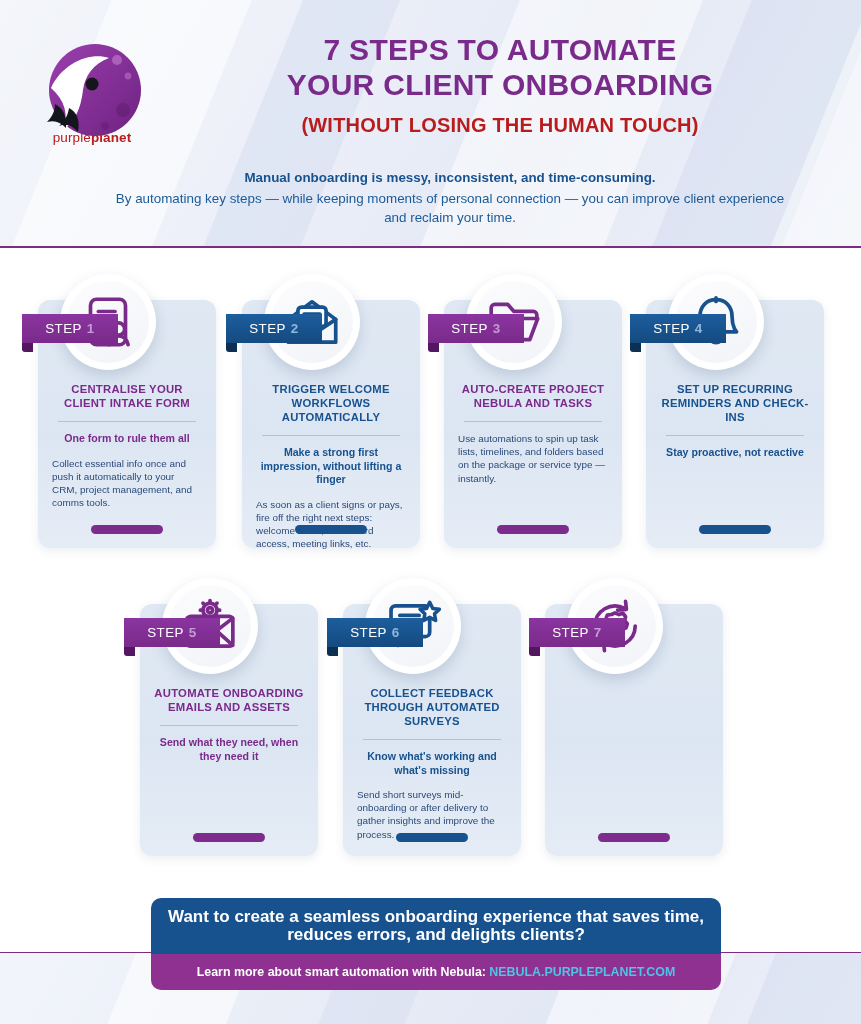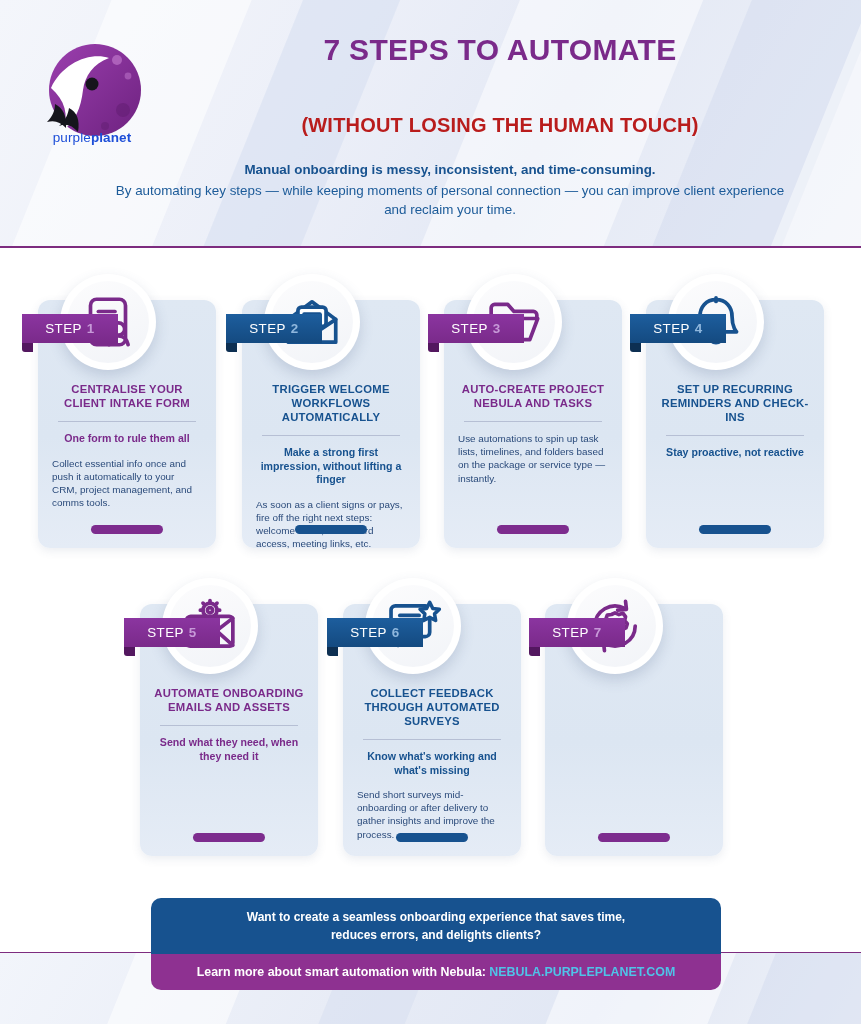--- a/index.html
+++ b/index.html
@@ -34,36 +34,36 @@
 
   .rule{position:absolute;left:0;width:861px;height:2px;background:#7d2c7f;}
   .rule.top{top:246px;}
   .rule.bottom{top:952px;}
 
   
   .logo{position:absolute;left:33px;top:38px;width:118px;height:110px;}
   .logo svg{display:block;}
   .logo-word{
     position:absolute;left:33px;top:130px;width:118px;text-align:center;
-    font-size:13.5px;color:#1d4ed8;letter-spacing:.1px;
+    font-size:13.5px;color:#b91c1c;letter-spacing:.1px;
   }
   .logo-word b{font-weight:bold;}
 
   
   .title{
     position:absolute;left:150px;top:32px;width:700px;text-align:center;
     color:#7a2a8a;font-weight:bold;font-size:30px;line-height:35px;
     letter-spacing:.3px;
   }
   .subtitle{
     position:absolute;left:150px;top:114px;width:700px;text-align:center;
     color:#b91c1c;font-weight:bold;font-size:20px;letter-spacing:.2px;
   }
   .lead{
-    position:absolute;left:110px;top:160px;width:680px;text-align:center;
+    position:absolute;left:110px;top:168px;width:680px;text-align:center;
     color:#1c5b99;font-size:13.4px;line-height:19.5px;
   }
   .lead .strong{font-weight:bold;color:#17528f;display:block;margin-bottom:1px;}
 
   
   .card{
     position:absolute;width:178px;
     background:linear-gradient(180deg,#dfe8f3 0%,#dce6f2 55%,#e5ecf6 100%);
     border-radius:12px;
     box-shadow:0 3px 10px rgba(60,80,120,.10);
@@ -123,21 +123,21 @@
   .badge.blue-b .fold{background:#0d2f52;}
 
   
   .cta{
     position:absolute;left:151px;top:898px;width:570px;height:56px;
     background:#17528f;border-radius:10px 10px 0 0;
     display:flex;align-items:center;justify-content:center;
   }
   .cta p{
     margin:0;text-align:center;color:#ffffff;font-weight:bold;
-    font-size:12px;line-height:18px;
+    font-size:17px;line-height:18px;
   }
   .cta2{
     position:absolute;left:151px;top:954px;width:570px;height:36px;
     background:#8e3191;border-radius:0 0 10px 10px;
     display:flex;align-items:center;justify-content:center;
   }
   .cta2 p{margin:12px;color:#ffffff;font-size:12.4px;font-weight:bold;}
   .cta2 .url{color:#4fc3e8;font-weight:bold;}
 </style>
 </head>
@@ -173,20 +173,21 @@
       <path d="M22 66 C30 70 34 78 33 90 C27 84 22 82 14 84 C20 78 22 72 22 66 Z" fill="#15151c"></path>
       <path d="M36 70 C44 74 47 82 45 94 C39 87 33 85 26 88 C33 82 35 76 36 70 Z" fill="#15151c"></path>
     </svg>
   </div>
   <div class="logo-word">
     <span>purple</span><b>planet</b>
   </div>
 
   <div class="title">
     <div>7 STEPS TO AUTOMATE</div>
+    <div>YOUR CLIENT ONBOARDING</div>
   </div>
   <div class="subtitle">(WITHOUT LOSING THE HUMAN TOUCH)</div>
   <div class="lead">
     <span class="strong">Manual onboarding is messy, inconsistent, and time-consuming.</span>
     <span>By automating key steps — while keeping moments of personal connection — you can improve client experience and reclaim your time.</span>
   </div>
 
   <div id="cards">
       <div class="card purple" style="left: 38px; top: 300px; height: 248px;">
         <div class="card-inner" style="padding-top:82px">

